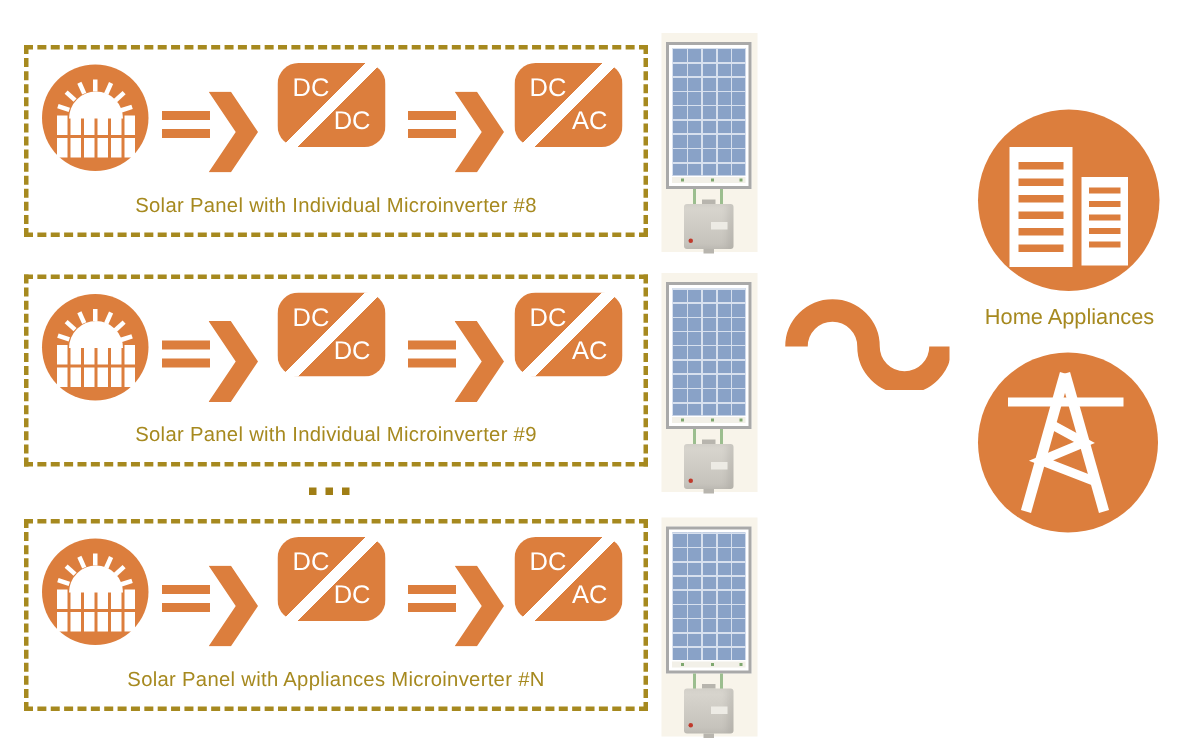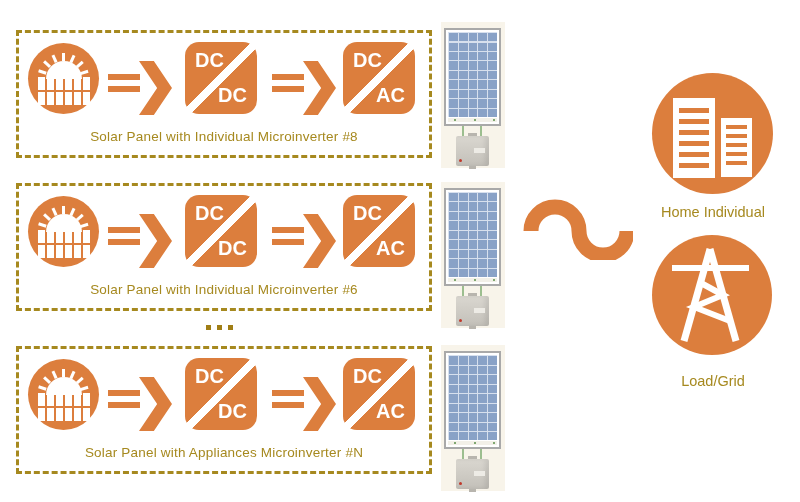--- a/index.html
+++ b/index.html
@@ -32,25 +32,25 @@
   
   .arrow{position:absolute;width:64px;height:54px;top:28px;}
   .arrow .bars{position:absolute;left:0;top:13px;width:32px;}
   .arrow .bar{height:6px;background:var(--orange);margin-bottom:6px;}
   .arrow .chev{
     position:absolute;right:0;top:0;width:33px;height:54px;background:var(--orange);
     clip-path:polygon(0 0,45% 0,100% 50%,45% 100%,0 100%,55% 50%);
   }
   
   .conv{
-    position:absolute;top:9px;width:72px;height:72px;border-radius:14px;
+    position:absolute;top:9px;width:72px;height:56px;border-radius:14px;
     background:
       linear-gradient(135deg, rgba(0,0,0,0) calc(50% - 4px), #fff calc(50% - 4px), #fff calc(50% + 4px), rgba(0,0,0,0) calc(50% + 4px)),
       var(--orange);
-    color:#fff;font-weight:bold;font-size:20px;
+    color:#fff;font-weight:normal;font-size:17px;
   }
   .conv .in{position:absolute;left:10px;top:7px;}
   .conv .out{position:absolute;right:10px;bottom:7px;}
   
   .dots{position:absolute;left:206px;top:325px;display:flex;gap:6px;}
   .dots span{width:5px;height:5px;background:#A07E15;display:block;}
   
   .panel{position:absolute;left:441px;width:64px;height:146px;background:var(--panel-bg);}
   .panel .frame{
     position:absolute;left:3px;top:6px;width:57px;height:98px;background:#fff;
@@ -186,21 +186,21 @@
       <div class="bars">
           <div class="bar"></div>
           <div class="bar"></div>
         </div>
         <div class="chev"></div>
     </div>
     <div class="conv" style="left:324px">
       <span class="in">DC</span>
       <span class="out">AC</span>
     </div>
-    <div class="caption">Solar Panel with Individual Microinverter #6</div>
+    <div class="caption">Solar Panel with Individual Microinverter #9</div>
   </div>
 
   <div class="dots">
       <span></span>
       <span></span>
       <span></span>
     </div>
 
   <div class="row-box" style="top:346px">
     <div class="sun">
@@ -327,27 +327,26 @@
     <div class="bldg" style="left:69px;top:45px;width:31px;height:59px">
       <div class="stripes" style="left:5px;top:7px;width:21px;gap:5px">
         <i style="height:4px"></i>
           <i style="height:4px"></i>
           <i style="height:4px"></i>
           <i style="height:4px"></i>
           <i style="height:4px"></i>
       </div>
     </div>
   </div>
-  <div class="out-label home-label">Home Individual</div>
+  <div class="out-label home-label">Home Appliances</div>
 
   <div class="bigcircle grid-circle">
     <svg viewBox="0 0 120 120" style="position:absolute;inset:0">
       <g fill="none" stroke="#fff" stroke-width="7">
         <path d="M 58 14 L 32 106"></path>
         <path d="M 58 14 L 84 106"></path>
         <path d="M 20 33 L 97 33" stroke-width="6"></path>
         <path d="M 49 48 L 71 60 L 42 72 L 78 86" stroke-width="6"></path>
       </g>
     </svg>
   </div>
-  <div class="out-label grid-label">Load/Grid</div>
 
 </div>
 
 </body></html>

